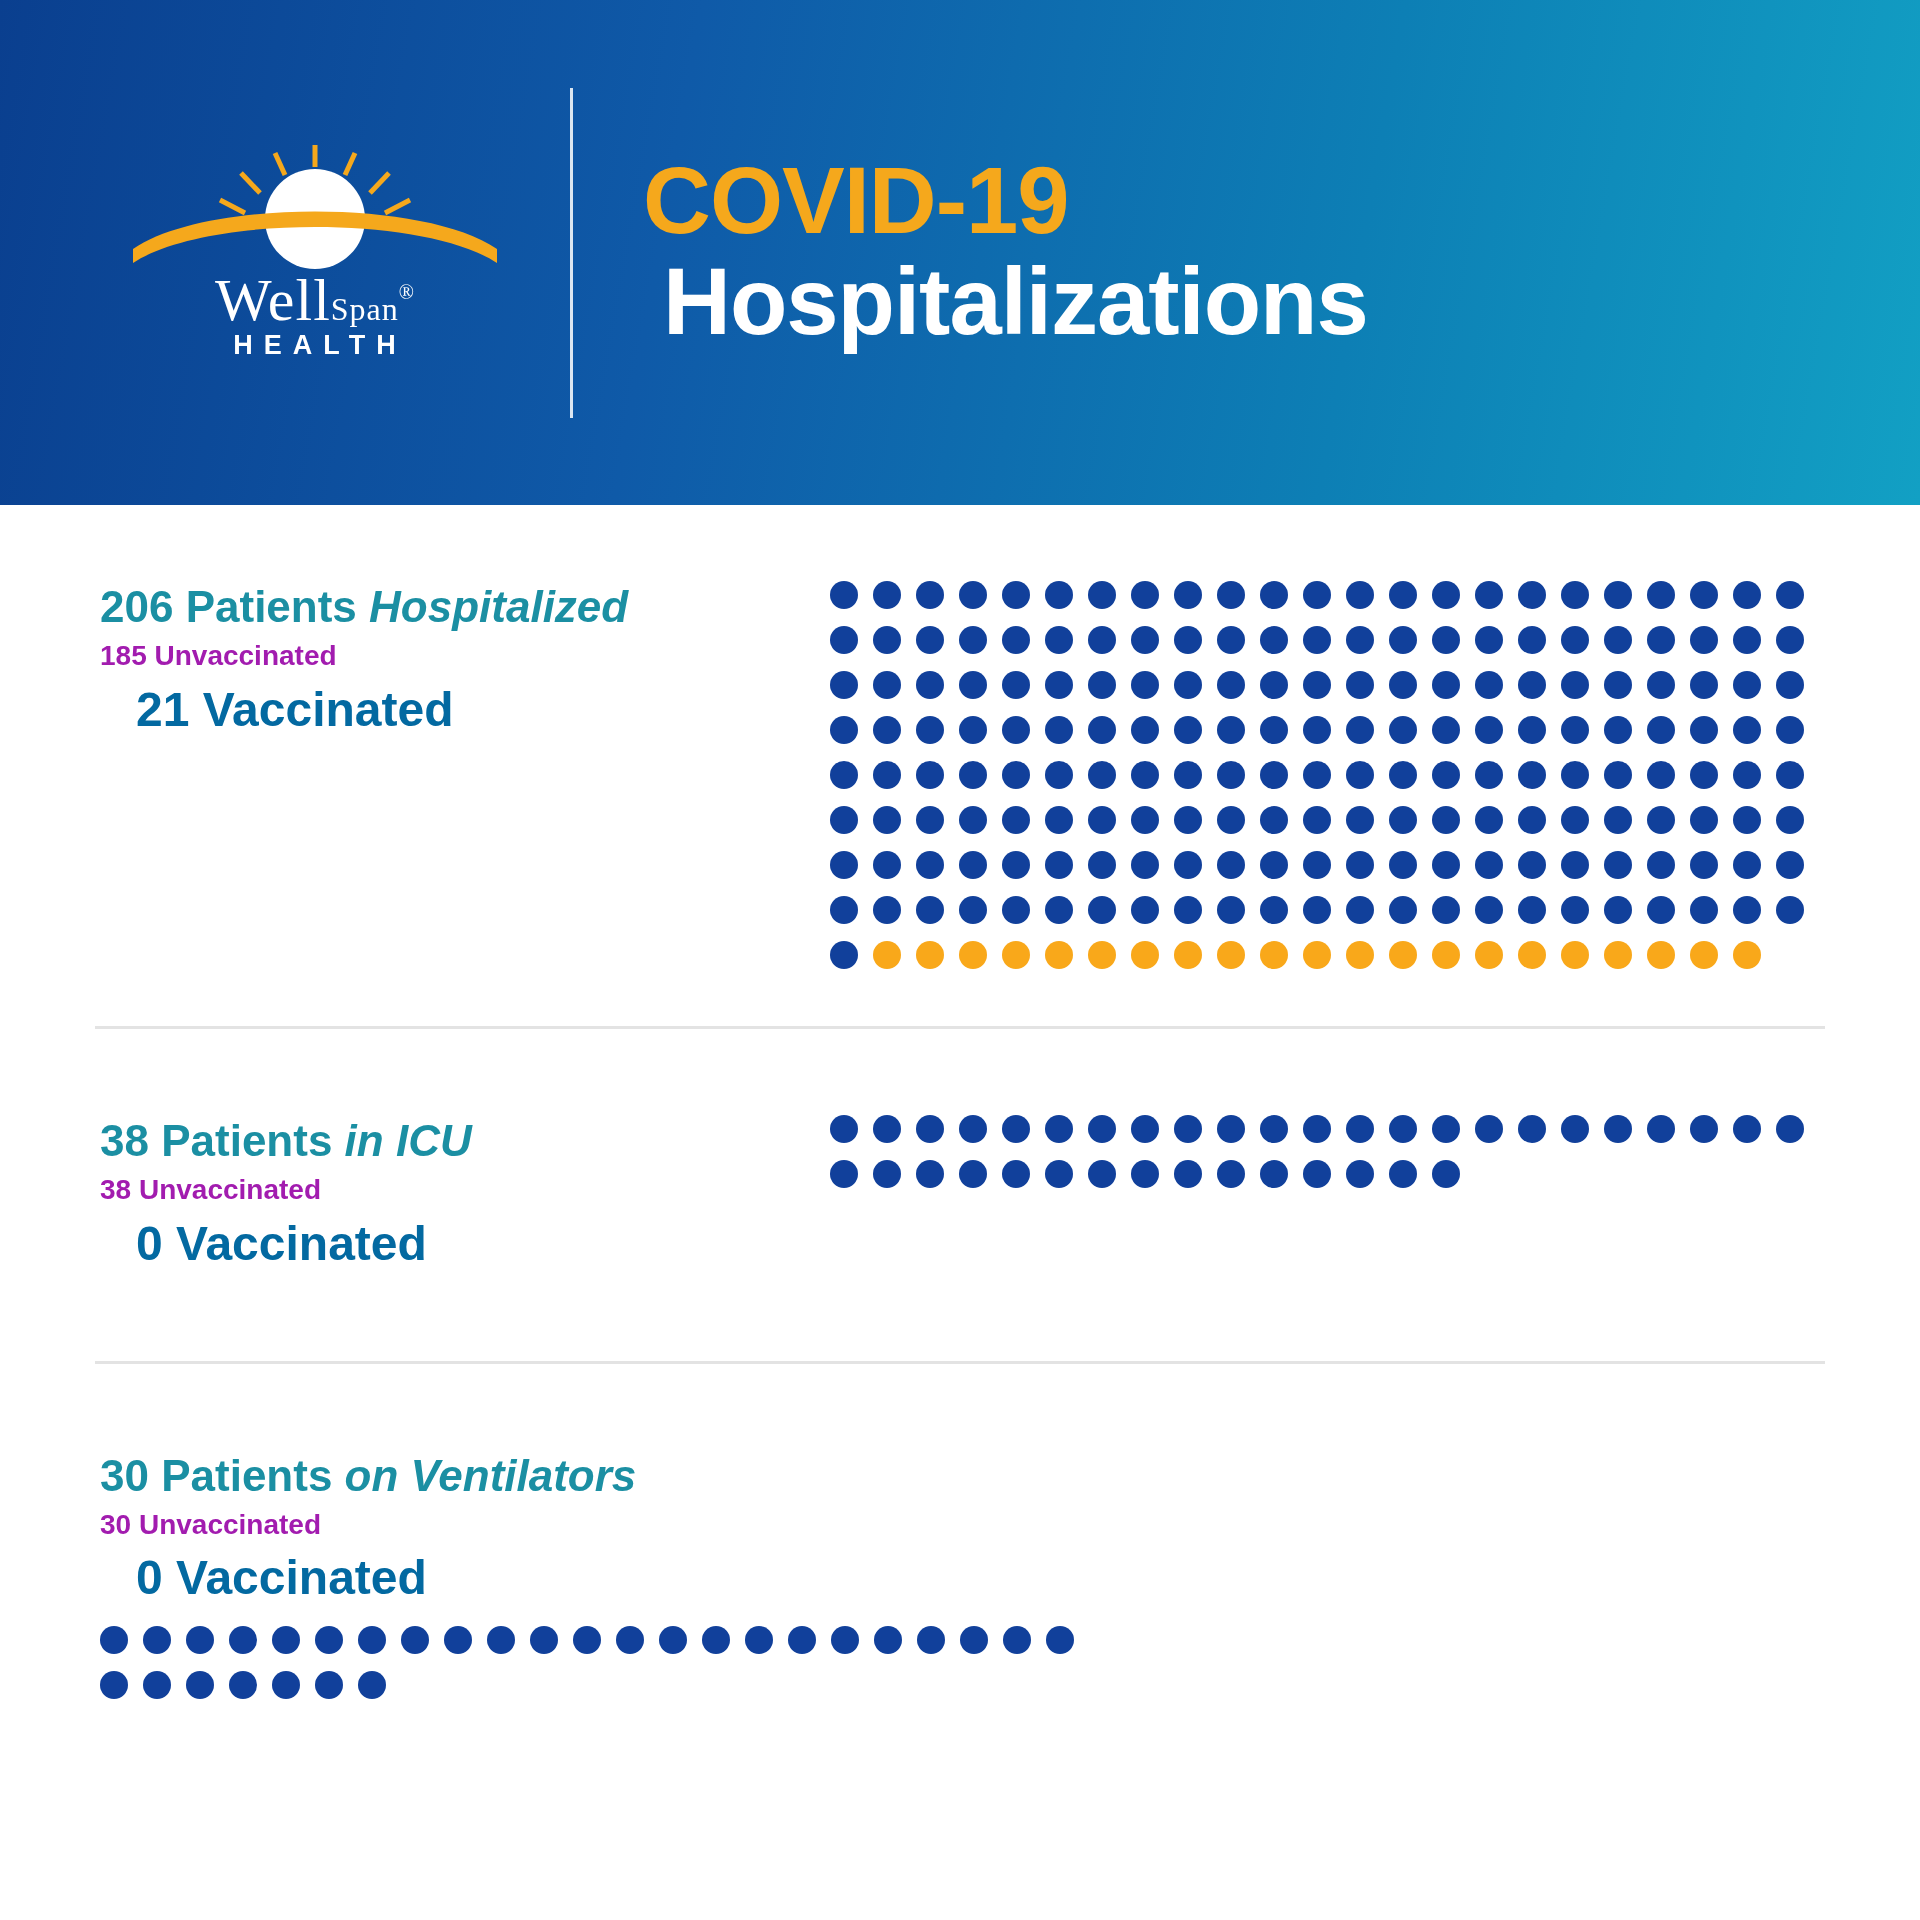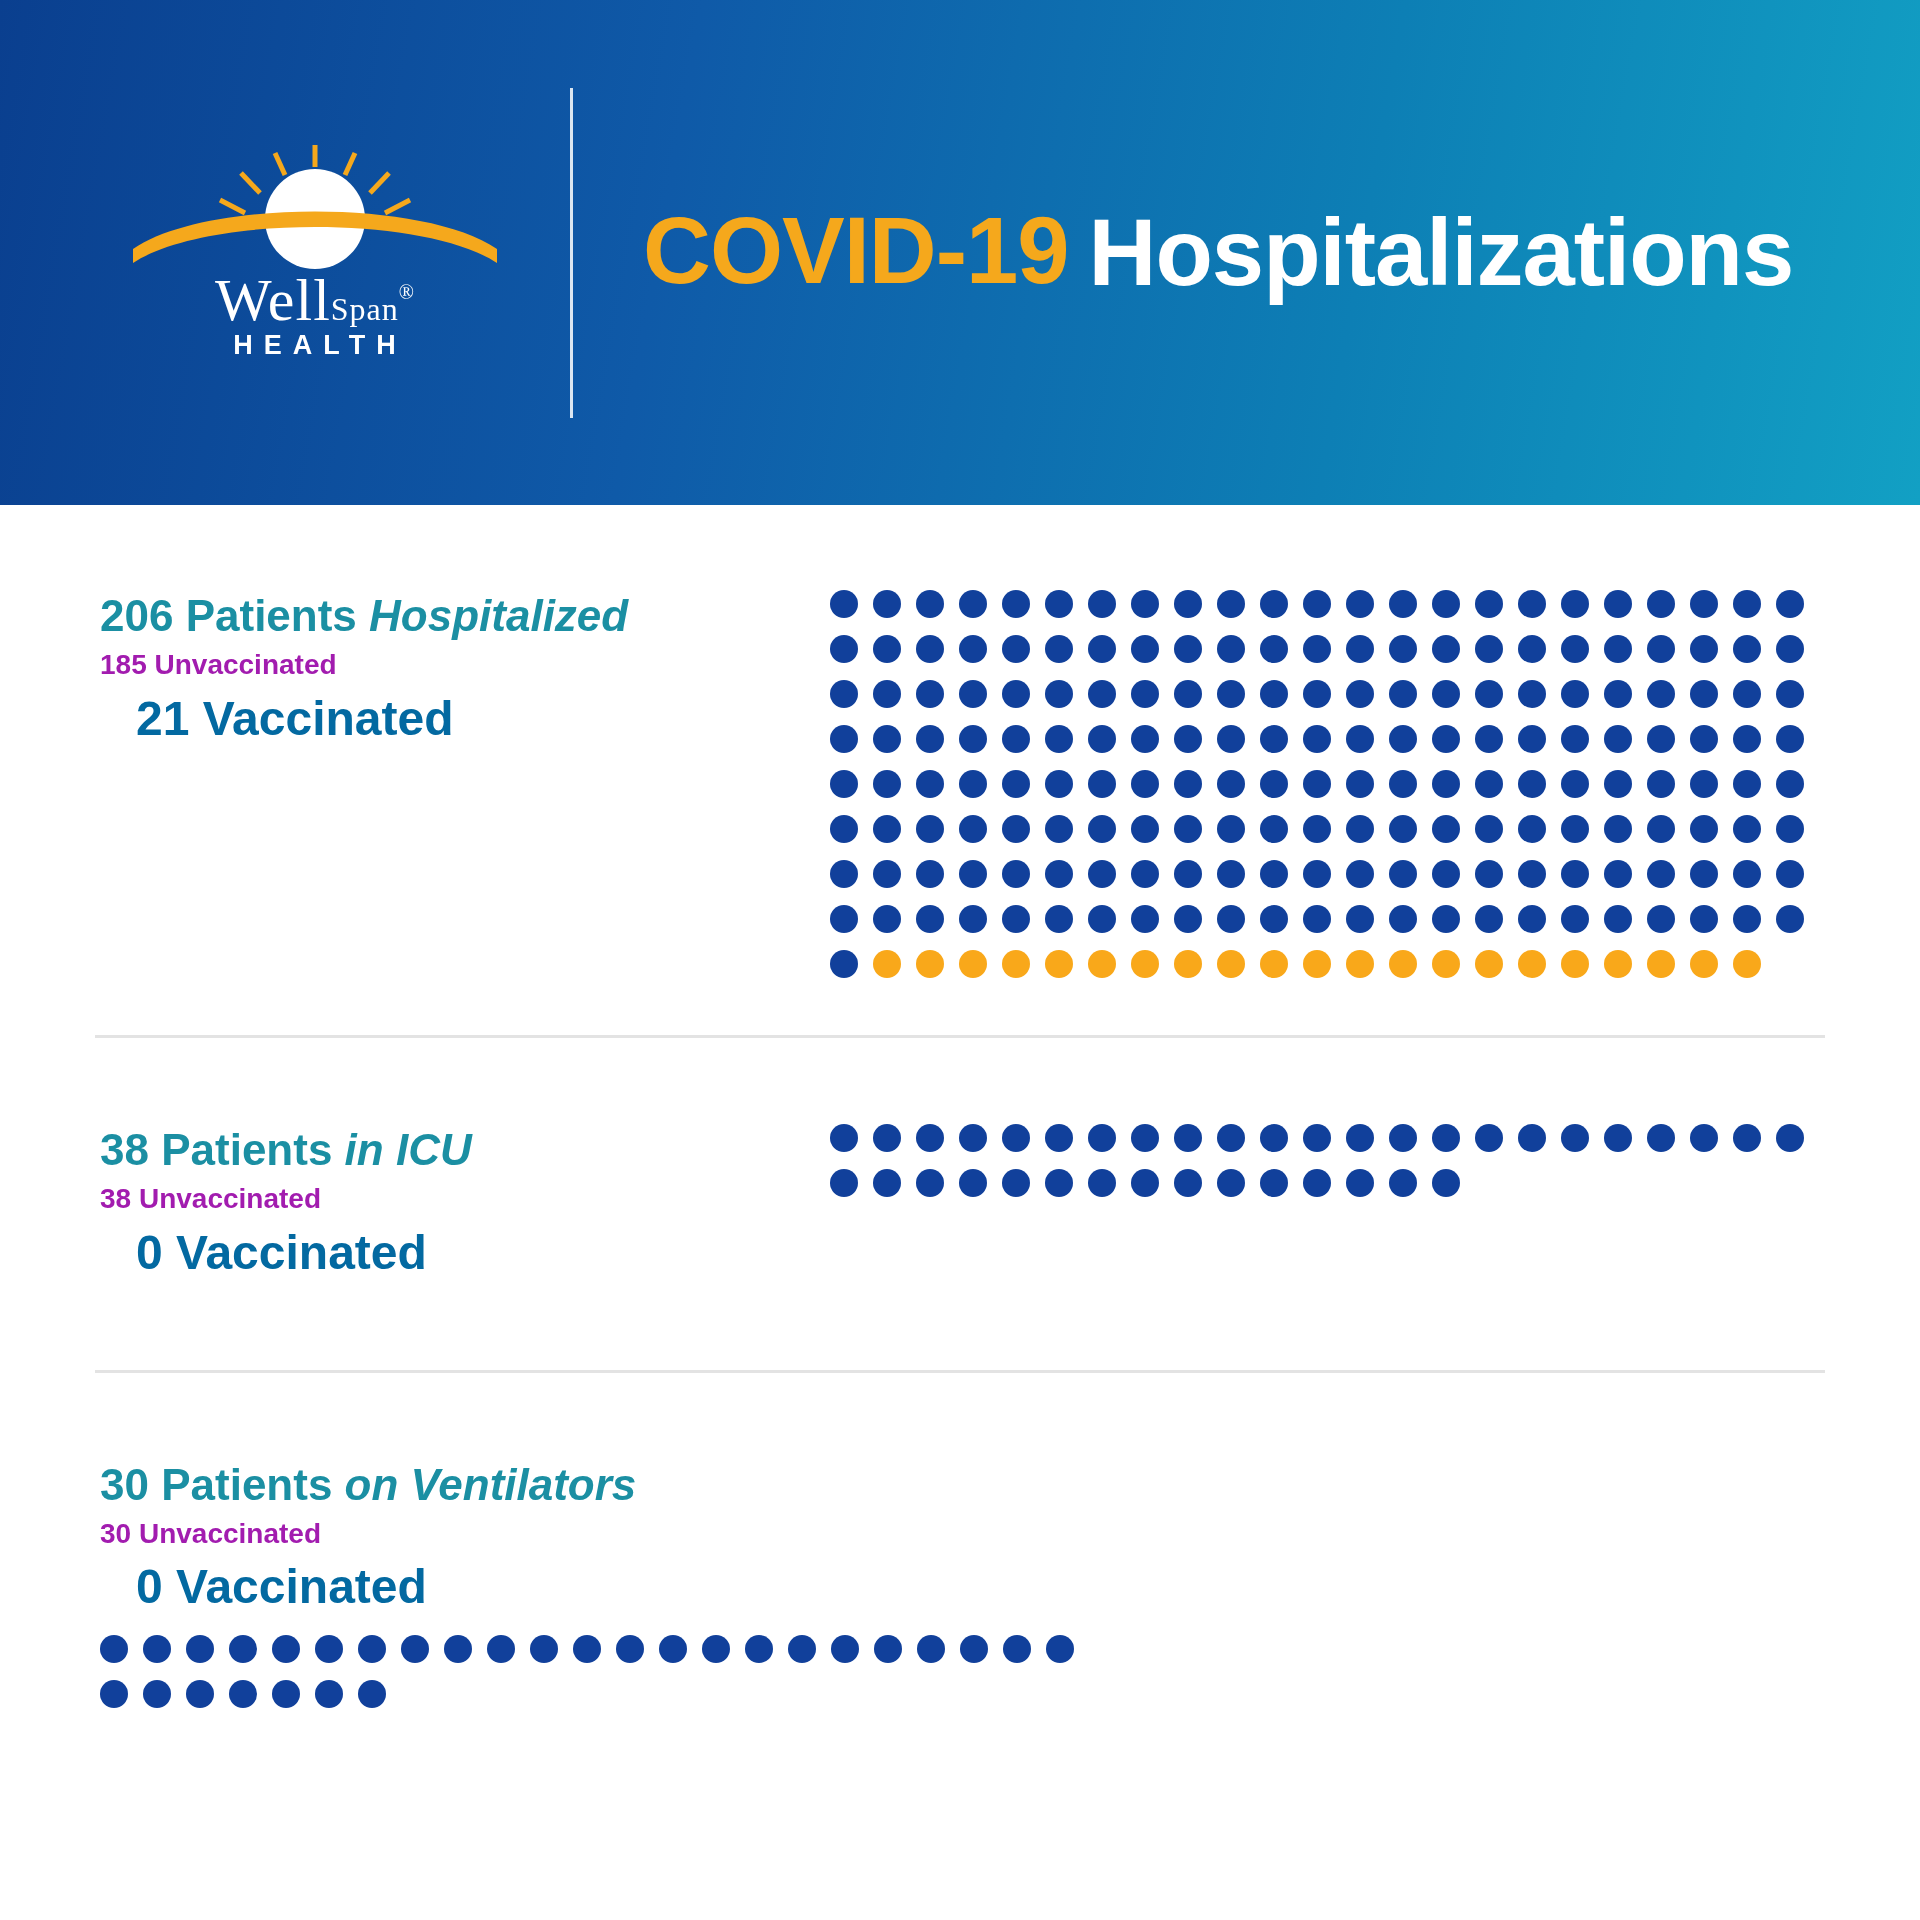--- a/index.html
+++ b/index.html
@@ -63,21 +63,21 @@
   .divider-vert {
     width: 3px;
     height: 330px;
     background: rgba(255,255,255,0.85);
     margin-left: 60px;
     margin-right: 70px;
   }
 
   .title-block {
     display: flex;
-    flex-direction: row;
+    flex-direction: column;
     justify-content: flex-end;
   }
   .title-line1 {
     color: #f5a81c;
     font-size: 94px;
     font-weight: bold;
     line-height: 1.05;
     letter-spacing: -1px;
   }
   .title-line2 {
@@ -91,21 +91,20 @@
   .title-sub {
     color: #ffffff;
     font-size: 42px;
     margin-top: 18px;
     font-weight: normal;
   }
 
   
   .body-wrap {
     padding: 0;
-    margin-top: 9px;
   }
   .section {
     position: relative;
     display: flex;
     box-sizing: border-box;
     padding-left: 100px;
   }
   .sec-labels {
     width: 730px;
     flex: none;

